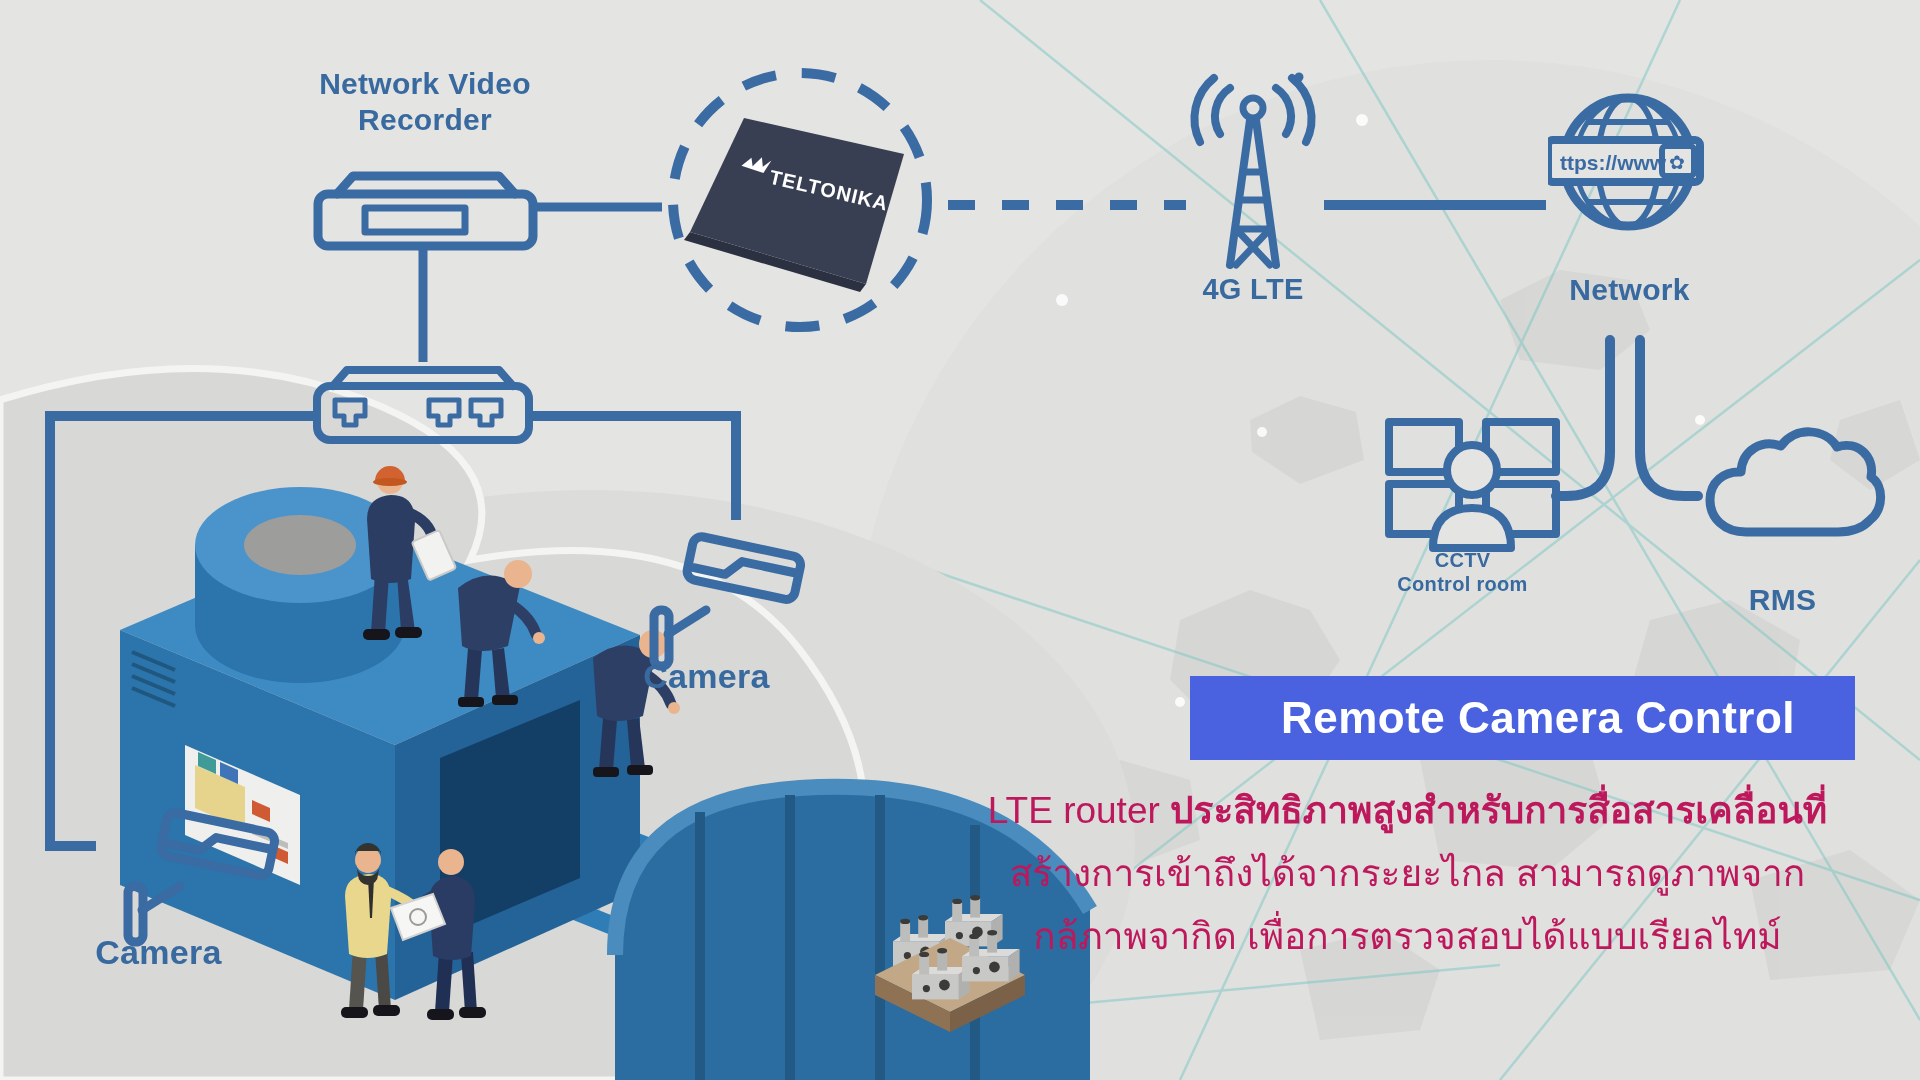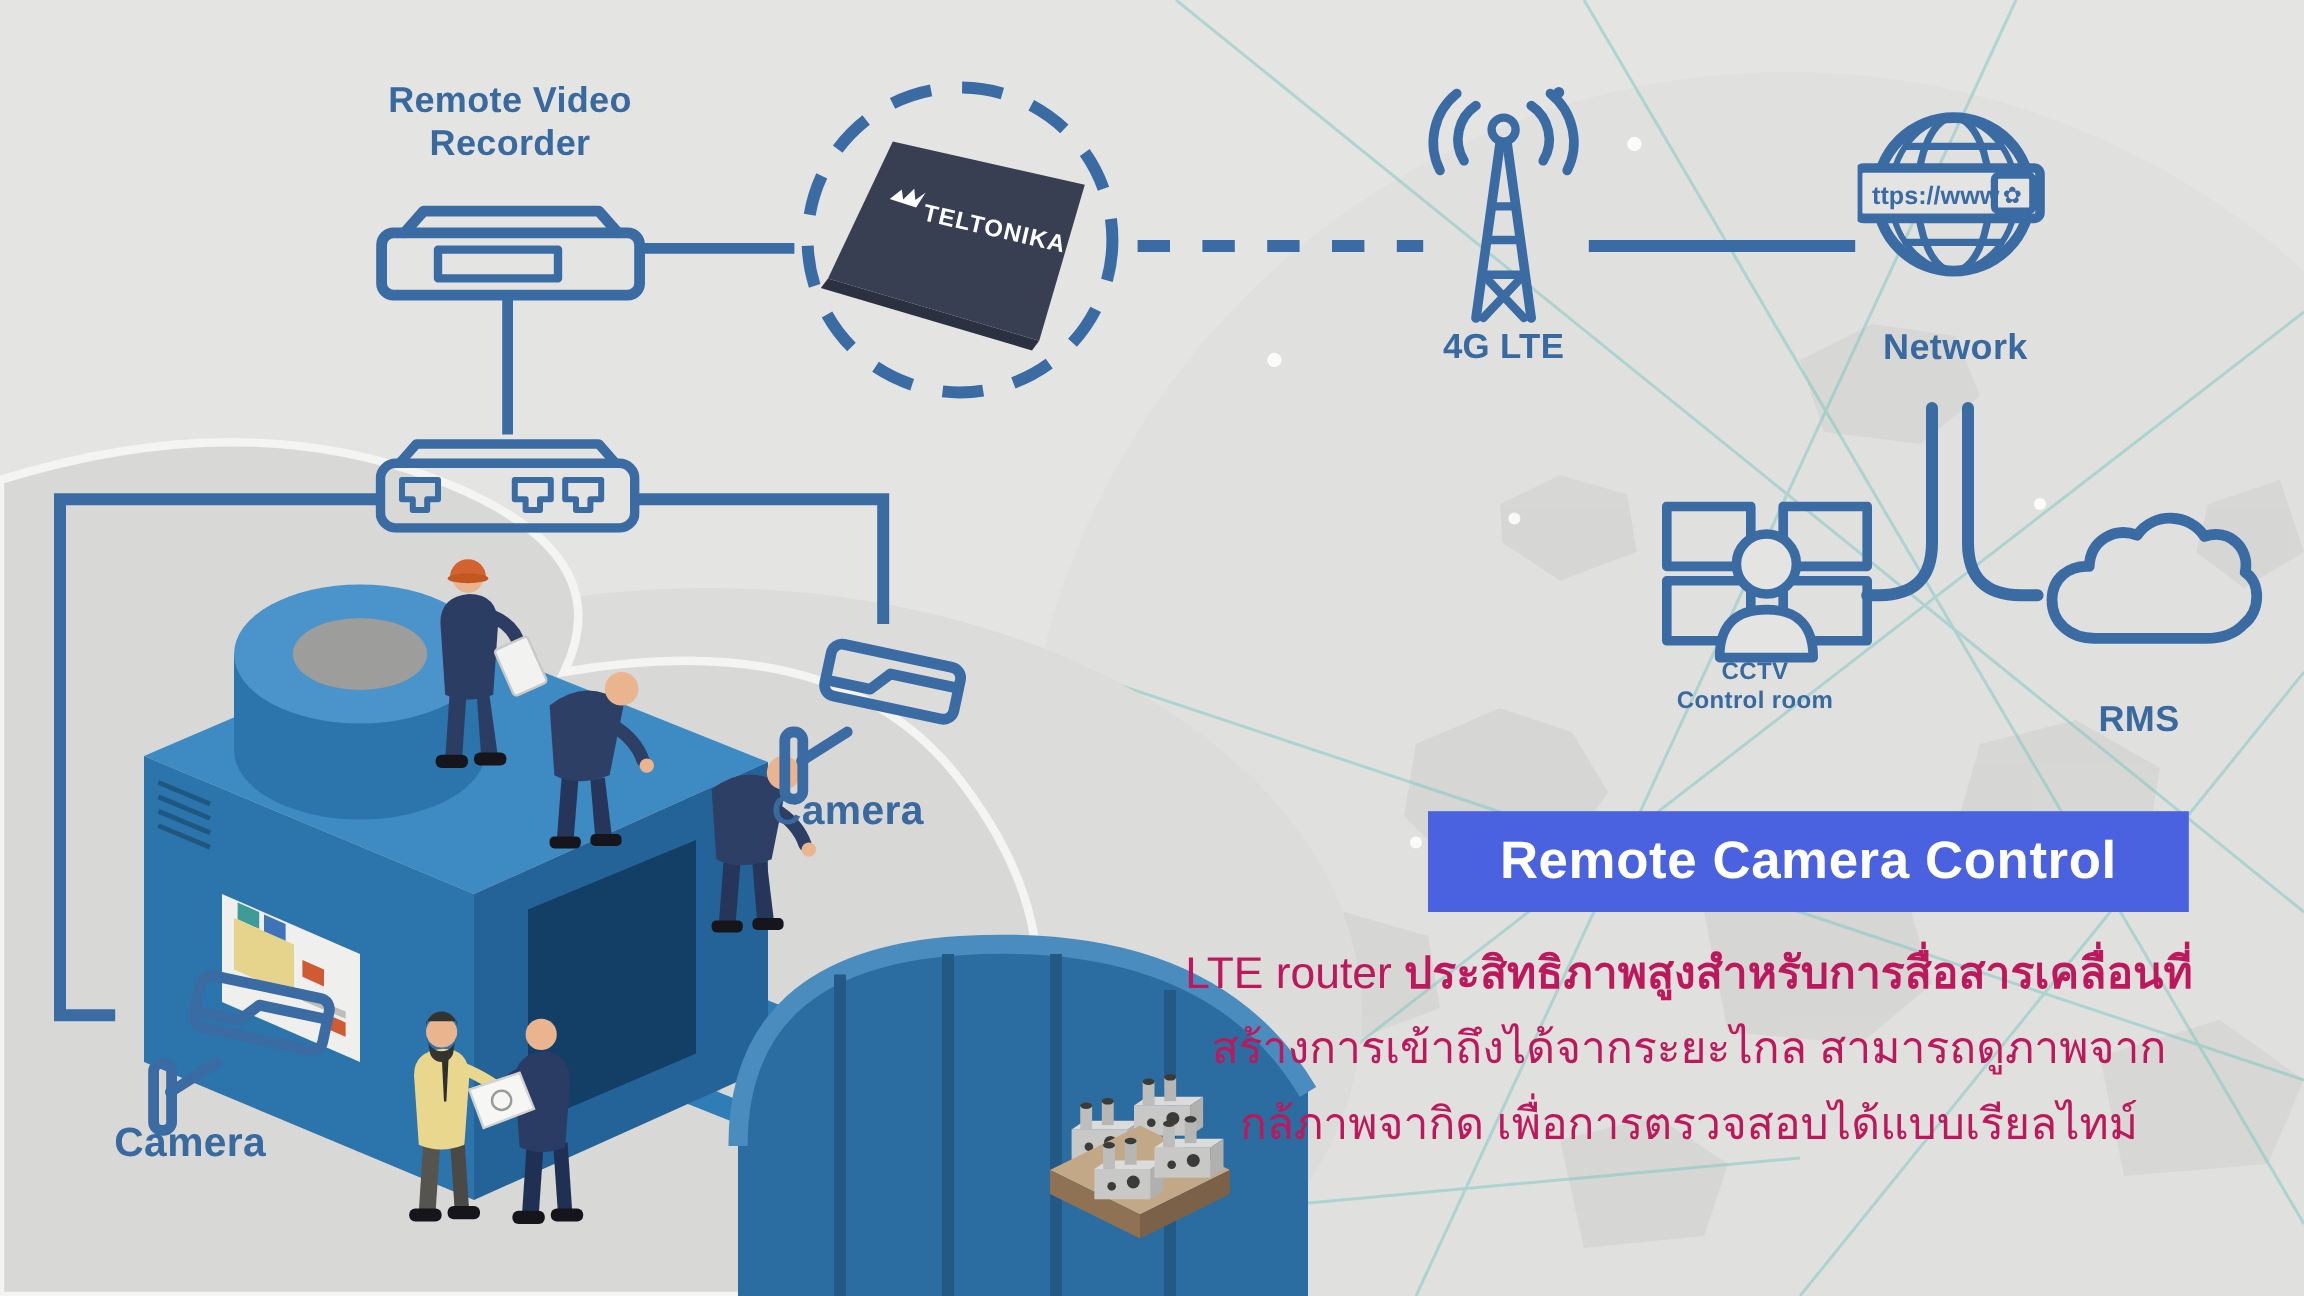--- a/index.html
+++ b/index.html
@@ -9,21 +9,21 @@
   }
   #stage svg{display:block;}
   .abs{position:absolute;}
   .lbl{
     position:absolute;font-weight:700;color:#38699f;text-align:center;
     line-height:1.2;letter-spacing:.3px;
   }
   .lbl.pre{white-space:pre-line;}
   #title-box{
     position:absolute;left:1190px;top:676px;width:634px;height:84px;
-    background:#4a62df;display:flex;align-items:center;justify-content:center;
+    background:#4a62df;display:flex;align-items:center;justify-content:center;padding-left:31px;
   }
   #title-box span{
     color:#ffffff;font-size:44px;font-weight:700;letter-spacing:.5px;
   }
   #desc{
     position:absolute;left:975px;top:779px;width:865px;text-align:center;
     color:#be185d;font-size:37px;line-height:63px;
   }
   #desc b{font-weight:700;}
 </style>
@@ -318,21 +318,21 @@
     <g stroke="#3a6ba3" stroke-width="9" fill="none" stroke-linecap="round" stroke-linejoin="round">
       <rect x="6" y="88" width="15" height="56" rx="7"></rect>
       <path d="M20,112 L58,88"></path>
       <g transform="rotate(12 95 50)">
         <rect x="40" y="24" width="110" height="44" rx="9"></rect>
         <path d="M46,56 h32 l14,-16 h56"></path>
       </g>
     </g>
   </svg>
 
-  <div class="lbl" style="left:290px;top:66px;width:270px;font-size:30px">Remote Video Recorder</div>
+  <div class="lbl" style="left:290px;top:66px;width:270px;font-size:30px">Network Video Recorder</div>
   <div class="lbl" style="left:1178px;top:272px;width:150px;font-size:29px">4G LTE</div>
   <div class="lbl" style="left:1542px;top:272px;width:175px;font-size:30px">Network</div>
   <div class="lbl pre" style="left:1350px;top:548px;width:225px;font-size:20px">CCTV
 Control room</div>
   <div class="lbl" style="left:1710px;top:582px;width:145px;font-size:30px">RMS</div>
   <div class="lbl" style="left:624px;top:656px;width:165px;font-size:34px">Camera</div>
   <div class="lbl" style="left:76px;top:932px;width:165px;font-size:34px">Camera</div>
 
   <div id="title-box">
     <span>Remote Camera Control</span>

